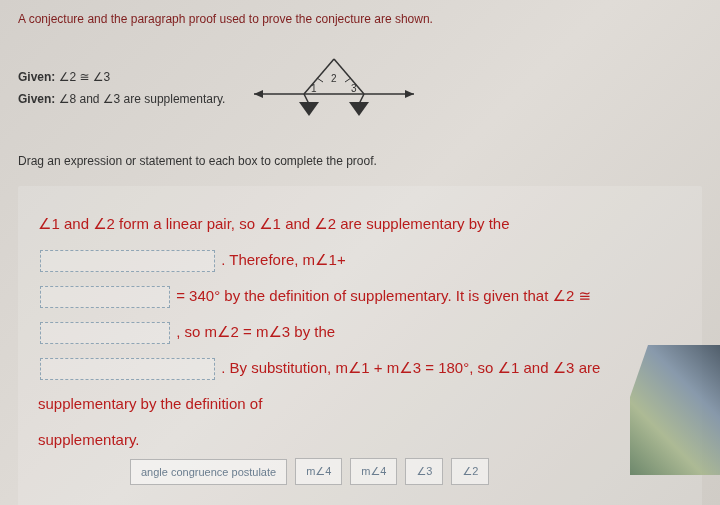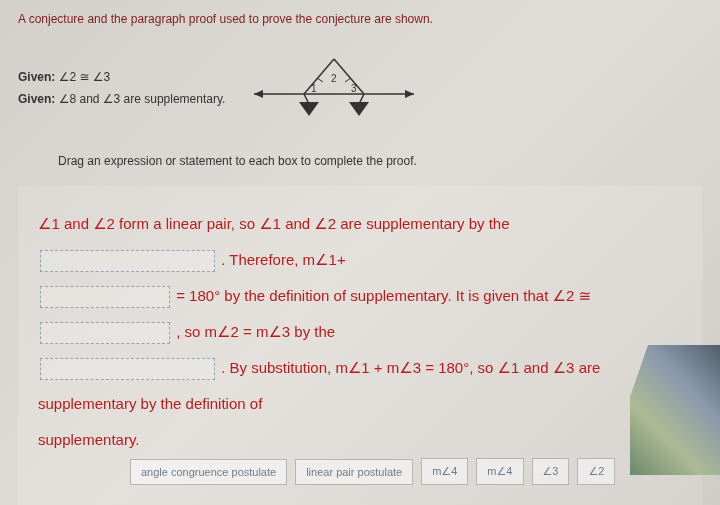--- a/index.html
+++ b/index.html
@@ -12,21 +12,21 @@
     color: #4a4a4a;
     padding: 12px 18px;
     position: relative;
     overflow: hidden;
   }
   .intro { color: #7f1d1d; font-size: 12px; margin-bottom: 28px; }
   .setup { display: flex; align-items: center; gap: 24px; margin-bottom: 30px; }
   .setup-text { color: #333; font-size: 12px; line-height: 1.8; }
   .bold { font-weight: bold; }
   .diagram { width: 170px; height: 70px; }
-  .instr { color: #333; font-size: 12px; margin-bottom: 18px; margin-left: 40px; }
+  .instr { color: #333; font-size: 12px; margin-bottom: 18px; }
   .proof-box {
     background: rgba(255,255,255,0.15);
     padding: 20px 20px 50px 20px;
     border-radius: 2px;
     color: #b91c1c;
     font-size: 15px;
     line-height: 2.4;
   }
   .drop {
     display: inline-block;
@@ -102,32 +102,31 @@
 </div>
 
 <div class="instr">Drag an expression or statement to each box to complete the proof.</div>
 
 <div class="proof-box">
   <span>∠1 and ∠2 form a linear pair, so ∠1 and ∠2 are supplementary by the</span>
   <span class="drop wide"></span>
   <span>. Therefore, m∠1+</span>
   <br>
   <span class="drop"></span>
-  <span>= 180° by the definition of supplementary. It is given that ∠2 ≅</span>
+  <span>= 340° by the definition of supplementary. It is given that ∠2 ≅</span>
   <span class="drop"></span>
   <span>, so m∠2 = m∠3 by the</span>
   <br>
   <span class="drop wide"></span>
   <span>. By substitution, m∠1 + m∠3 = 180°, so ∠1 and ∠3 are supplementary by the definition of</span>
   <br>
   <span>supplementary.</span>
 </div>
 
 <div class="answer-row">
   <div class="tile">angle congruence postulate</div>
-  <div class="tile">linear pair postulate</div>
   <div class="tile">m∠4</div>
   <div class="tile">m∠4</div>
   <div class="tile">∠3</div>
   <div class="tile">∠2</div>
 </div>
 
 <div class="corner-img"></div>
 
 </body></html>

